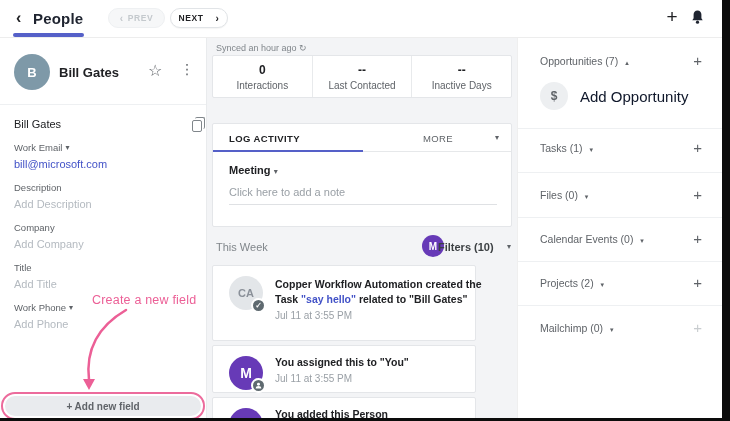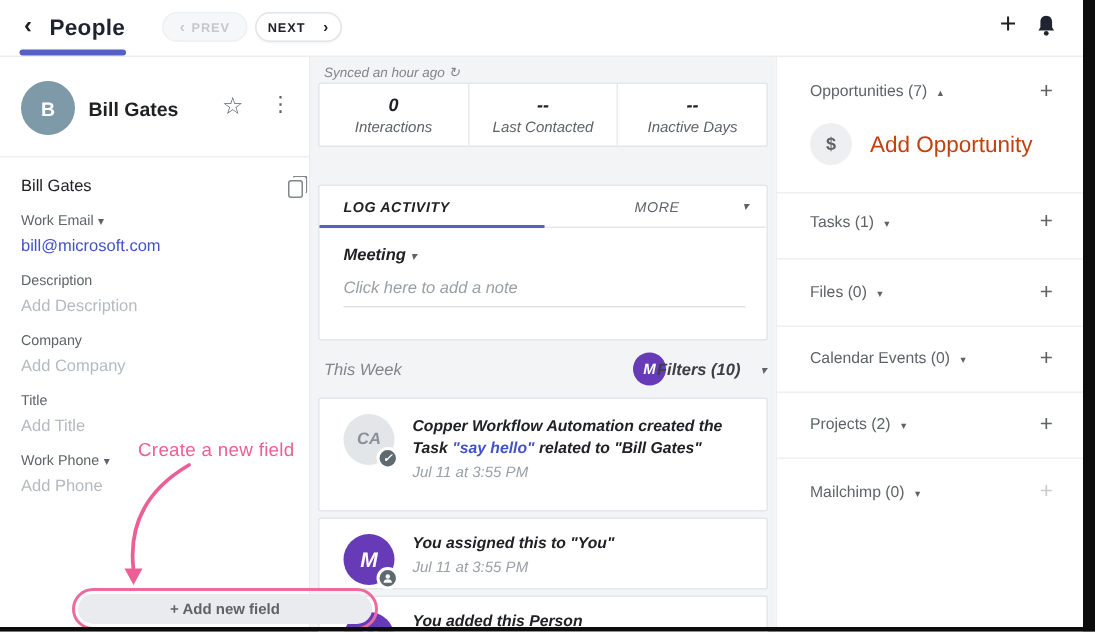--- a/index.html
+++ b/index.html
@@ -38,27 +38,27 @@
   .fields { position:absolute; left:14px; top:80px; width:180px; }
   .field { margin-bottom:12px; }
   .field-label { font-size:9.5px; color:#5f6368; margin-bottom:5px; display:flex; align-items:center; gap:3px; }
   .req-mark { color:#e53935; font-weight:bold; }
   .field-caret { font-size:8px; color:#5f6368; }
   .field-value { font-size:11px; color:#202124; }
   .field-link { font-size:11px; color:#4252c7; cursor:pointer; }
   .field-placeholder { font-size:11px; color:#b4bac0; }
   .copy-icon { position:absolute; right:4px; top:82px; width:10px; height:12px; border:1px solid #80868b; border-radius:2px; background:#fff; cursor:pointer; }
   .copy-icon:before { content:""; position:absolute; left:2px; top:-4px; width:9px; height:11px; border:1px solid #80868b; border-left:none; border-bottom:none; border-radius:2px; }
-  .add-field-wrap { position:absolute; left:1px; top:354px; width:204px; height:28px; border:2px solid #ec6b9c; border-radius:15px; display:flex; align-items:center; justify-content:center; z-index:6; background:transparent;margin-left:47px; }
+  .add-field-wrap { position:absolute; left:1px; top:354px; width:204px; height:28px; border:2px solid #ec6b9c; border-radius:15px; display:flex; align-items:center; justify-content:center; z-index:6; background:transparent; }
   .add-field-btn { width:196px; height:20px; background:#e9ebee; border-radius:10px; border:none; font-size:10px; font-weight:bold; color:#5f6368; cursor:pointer; font-family:"Liberation Sans",sans-serif; }
   .annotation-text { position:absolute; left:92px; top:255px; font-size:12.5px; color:#ec5f96; letter-spacing:.2px; z-index:7; white-space:nowrap; }
   .annotation-arrow { position:absolute; left:0; top:0; z-index:7; pointer-events:none; }
 
   
-  .middle-panel { position:absolute; left:207px; top:38px; width:310px; height:383px; background:#f3f4f6;font-style:italic; }
+  .middle-panel { position:absolute; left:207px; top:38px; width:310px; height:383px; background:#f3f4f6; }
   .synced-row { position:absolute; left:9px; top:5px; font-size:9px; color:#80868b; }
   .sync-icon { font-size:9px; color:#80868b; }
   .card { position:absolute; background:#fff; border:1px solid #e4e6e9; border-radius:2px; }
   .stats-card { left:5px; top:17px; width:300px; height:43px; display:flex; }
   .stat-cell { flex:1; display:flex; flex-direction:column; align-items:center; justify-content:center; gap:3px; border-right:1px solid #e8eaec; cursor:pointer; }
   .stat-cell:last-child { border-right:none; }
   .stat-value { font-size:12px; font-weight:bold; color:#202124; }
   .stat-label { font-size:10px; color:#5f6368; }
   .log-card { left:5px; top:85px; width:300px; height:104px; }
   .tabs-row { position:relative; height:28px; border-bottom:1px solid #e6e8ea; }
@@ -68,21 +68,21 @@
   .tab-more-caret { position:absolute; right:12px; top:9px; font-size:8px; color:#5f6368; cursor:pointer; }
   .composer { padding:12px 16px 0 16px; }
   .composer-type { font-size:11px; font-weight:bold; color:#202124; cursor:pointer; }
   .composer-type .field-caret { font-weight:normal; }
   .composer-note { margin-top:10px; font-size:11px; color:#9aa0a6; border-bottom:1px solid #dfe1e4; padding-bottom:6px; width:268px; cursor:text; }
   .feed-header { position:absolute; left:0; top:197px; width:310px; height:24px; }
   .feed-period { position:absolute; left:9px; top:6px; font-size:11px; color:#80868b; }
   .filters-avatar { position:absolute; left:215px; top:0px; width:22px; height:22px; border-radius:50%; background:#673ab7; color:#fff; font-size:10px; font-weight:bold; display:flex; align-items:center; justify-content:center; cursor:pointer; }
   .filters-label { position:absolute; left:231px; top:6px; font-size:11px; font-weight:bold; color:#3c4043; cursor:pointer; }
   .filters-caret { position:absolute; left:300px; top:7px; font-size:8px; color:#5f6368; }
-  .activity-card { left:5px; width:300px; }
+  .activity-card { left:5px; width:264px; }
   .act-1 { top:227px; height:76px; }
   .act-2 { top:307px; height:48px; }
   .act-3 { top:359px; height:48px; }
   .act-avatar { position:absolute; left:16px; top:10px; width:34px; height:34px; border-radius:50%; display:flex; align-items:center; justify-content:center; font-size:11px; font-weight:bold; }
   .act-avatar.gray { background:#e3e6e9; color:#8a9099; }
   .act-avatar.purple { background:#673ab7; color:#fff; font-size:14px; }
   .act-badge { position:absolute; right:-3px; bottom:-3px; width:15px; height:15px; border-radius:50%; background:#5f6a70; border:2px solid #fff; display:flex; align-items:center; justify-content:center; color:#fff; font-size:8px; }
   .act-text { position:absolute; left:62px; top:11px; width:228px; font-size:10.5px; font-weight:bold; color:#202124; line-height:1.45; }
   .act-2 .act-text, .act-3 .act-text { top:9px; }
   .act-link { color:#4252c7; cursor:pointer; }
@@ -91,21 +91,21 @@
   
   .right-panel { position:absolute; left:517px; top:38px; width:205px; height:383px; background:#fff; border-left:1px solid #efefef; }
   .rp-row { position:absolute; left:0; width:100%; height:20px; cursor:pointer; }
   .rp-label { position:absolute; left:22px; top:3px; font-size:10.5px; color:#5f6368; }
   .rp-caret { font-size:7px; color:#5f6368; margin-left:4px; }
   .rp-plus { position:absolute; right:20px; top:0px; font-size:15px; font-weight:400; color:#5f6368; cursor:pointer; }
   .rp-plus.disabled { color:#c8cccf; }
   .rp-divider { position:absolute; left:0; width:100%; border-top:1px solid #eef0f2; }
   .opp-action { position:absolute; left:0; top:44px; width:100%; height:30px; cursor:pointer; }
   .opp-dollar { position:absolute; left:22px; top:0; width:28px; height:28px; border-radius:50%; background:#edeff1; color:#5f6368; font-size:12px; font-weight:bold; display:flex; align-items:center; justify-content:center; }
-  .opp-label { position:absolute; left:62px; top:6px; font-size:15px; color:#c2410c; }
+  .opp-label { position:absolute; left:62px; top:6px; font-size:15px; color:#0f172a; }
 </style>
 </head>
 <body>
 
 <div class="stage">
 
   <div class="header">
     <span class="back-chevron">‹</span>
     <span class="page-title">People</span>
     <div class="title-underline"></div>

